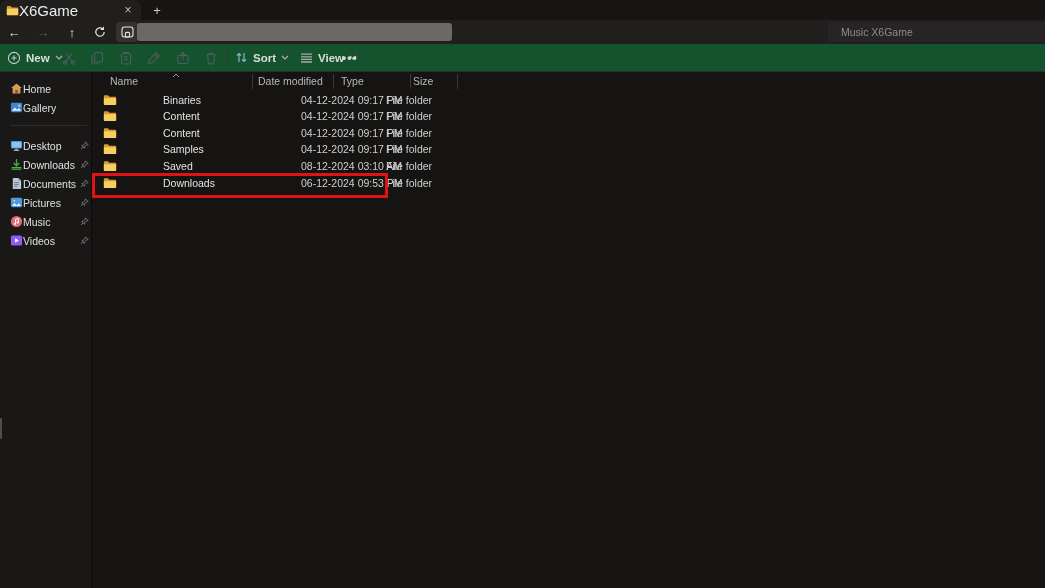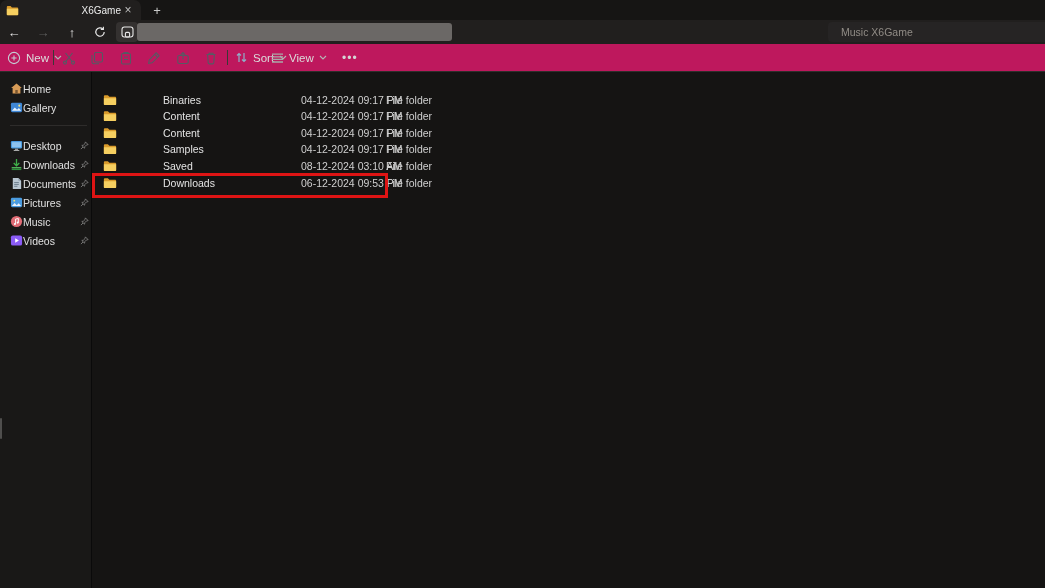--- a/index.html
+++ b/index.html
@@ -4,40 +4,40 @@
 <style>
   html,body{margin:0;padding:0;background:#000;}
   #app{position:relative;width:1045px;height:588px;background:#191817;overflow:hidden;
        font-family:"Liberation Sans",sans-serif;-webkit-font-smoothing:antialiased;color:#e0e0e0;}
   svg{display:block;}
 
   
   .tabbar{position:absolute;top:0;left:0;right:0;height:20px;background:#161514;}
   .tab{position:absolute;left:0;top:0;width:141px;height:20px;background:#211f1e;
        border-radius:7px 7px 0 0;display:flex;align-items:center;padding:0 6px;box-sizing:border-box;}
-  .tab-label{font-size:10px;color:#ececec;flex:1;white-space:nowrap;overflow:hidden;text-align:right;}
+  .tab-label{font-size:15px;color:#ececec;flex:1;white-space:nowrap;overflow:hidden;}
   .tab-close{font-size:12px;color:#bdbdbd;width:14px;text-align:center;cursor:default;}
   .newtab{position:absolute;left:148px;top:0;width:18px;height:20px;color:#c9c9c9;font-size:13px;
           display:flex;align-items:center;justify-content:center;}
 
   
   .navbar{position:absolute;top:20px;left:0;right:0;height:24px;background:#211f1e;}
   .nav-ico{position:absolute;top:0;height:24px;width:24px;display:flex;align-items:center;justify-content:center;
            font-size:13px;color:#e6e6e6;}
   .nav-ico.dim{color:#5c5c5c;}
   .addr-ico-btn{position:absolute;left:116px;top:2px;width:22px;height:20px;background:#343130;border-radius:4px;
            display:flex;align-items:center;justify-content:center;}
   .addr-pill{position:absolute;left:137px;top:3px;width:315px;height:18px;background:#6b6866;border-radius:3px;}
   .search{position:absolute;left:828px;top:2px;width:220px;height:20px;background:#262424;border-radius:4px;
           display:flex;align-items:center;padding-left:13px;box-sizing:border-box;}
   .search-ph{font-size:10.5px;color:#918c86;}
 
   
-  .toolbar{position:absolute;top:44px;left:0;right:0;height:27px;background:#be185d;border-bottom:1px solid #2f2d2b;
-           box-sizing:content-box;}
+  .toolbar{position:absolute;top:44px;left:0;right:0;height:27px;background:#14532d;border-bottom:1px solid #2f2d2b;
+           box-sizing:content-box;font-weight:bold;}
   .tbtn{position:absolute;top:0;height:27px;display:flex;align-items:center;gap:5px;color:#dcdcdc;font-size:11.5px;}
   .tsep{position:absolute;top:6px;width:1px;height:15px;background:#3a3836;}
   .more{letter-spacing:1px;font-size:12px;color:#d5d5d5;}
 
   
   .sidebar{position:absolute;top:72px;bottom:0;left:0;width:91px;background:#191817;}
   .vdiv{position:absolute;left:91px;top:72px;bottom:0;width:1px;background:#0a0a0a;}
   .side-item{position:absolute;left:10px;right:2px;height:19px;display:flex;align-items:center;}
   .side-label{font-size:10.5px;color:#e0e0e0;flex:1;white-space:nowrap;}
   .side-div{position:absolute;left:10px;right:4px;height:1px;background:#2e2c2b;}
@@ -159,21 +159,21 @@
     <div class="tbtn" style="left:235px">
       <svg width="13" height="13" viewBox="0 0 13 13" fill="none" stroke="#8fb0c9" stroke-width="1.2">
         <path d="M4 11V2.5M2 4.5L4 2.5l2 2"></path>
           <path d="M9 2v8.5M7 8.5l2 2 2-2"></path>
       </svg>
       <span>Sort</span>
       <svg width="8" height="5" viewBox="0 0 8 5" fill="none" stroke="#b5b5b5" stroke-width="1.1">
           <path d="M1 1l3 3 3-3"></path>
         </svg>
     </div>
-    <div class="tbtn" style="left:271px">
+    <div class="tbtn" style="left:300px">
       <svg width="13" height="12" viewBox="0 0 13 12" fill="none" stroke="#a9a9a9" stroke-width="1.3">
         <path d="M1 2.2h11M1 4.8h11M1 7.4h11M1 10h11"></path>
       </svg>
       <span>View</span>
       <svg width="8" height="5" viewBox="0 0 8 5" fill="none" stroke="#b5b5b5" stroke-width="1.1">
           <path d="M1 1l3 3 3-3"></path>
         </svg>
     </div>
     <div class="tbtn more" style="left:342px">•••</div>
   </div>
@@ -260,20 +260,33 @@
       </svg>
       <span class="side-label">Videos</span>
       <svg class="pin" width="9" height="9" viewBox="0 0 10 10" fill="none" stroke="#8f8f8f" stroke-width="1">
           <path d="M6 1l3 3-1.8.4L5.4 6.2 5 8 2 5l1.8-.4L5.6 2.8zM3.4 6.6L1 9"></path>
         </svg>
     </div>
   </div>
   <div class="vdiv"></div>
 
   <div class="main">
+    <div class="cols">
+      <svg class="sort-caret" width="8" height="5" viewBox="0 0 8 5" fill="none" stroke="#9a9a9a" stroke-width="1">
+          <path d="M1 4l3-3 3 3"></path>
+        </svg>
+      <span class="col-h" style="left:18px">Name</span>
+      <div class="col-sep" style="left:160px"></div>
+      <span class="col-h" style="left:166px">Date modified</span>
+      <div class="col-sep" style="left:241px"></div>
+      <span class="col-h" style="left:249px">Type</span>
+      <div class="col-sep" style="left:318px"></div>
+      <span class="col-h" style="left:321px">Size</span>
+      <div class="col-sep" style="left:365px"></div>
+    </div>
 
     <div class="row" style="top:19.5px">
       <svg class="c-ico" width="14" height="12" viewBox="0 0 16 13">
           <use href="#ico-folder"></use>
         </svg>
       <span class="cell c-name">Binaries</span>
       <span class="cell c-date">04-12-2024 09:17 PM</span>
       <span class="cell c-type">File folder</span>
     </div>
     <div class="row" style="top:36.1px">

